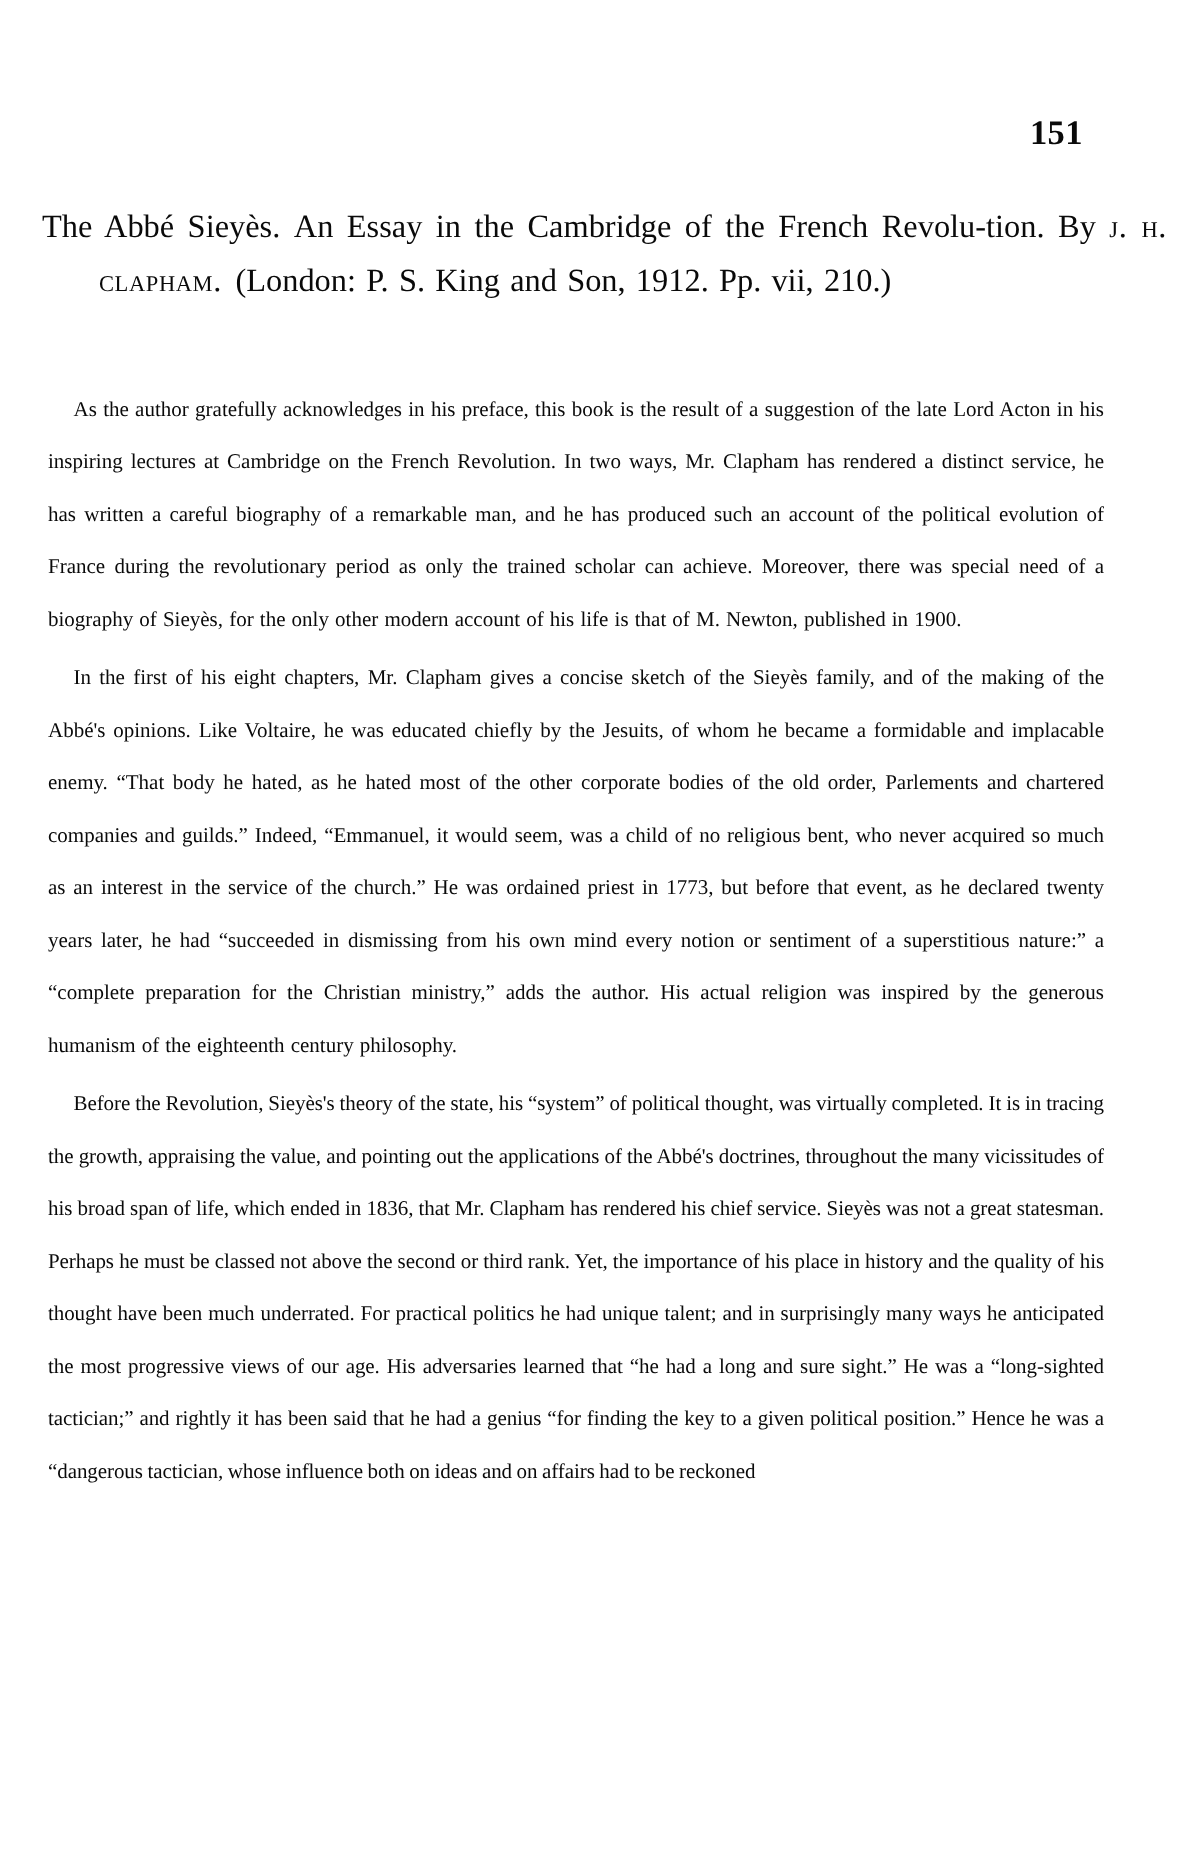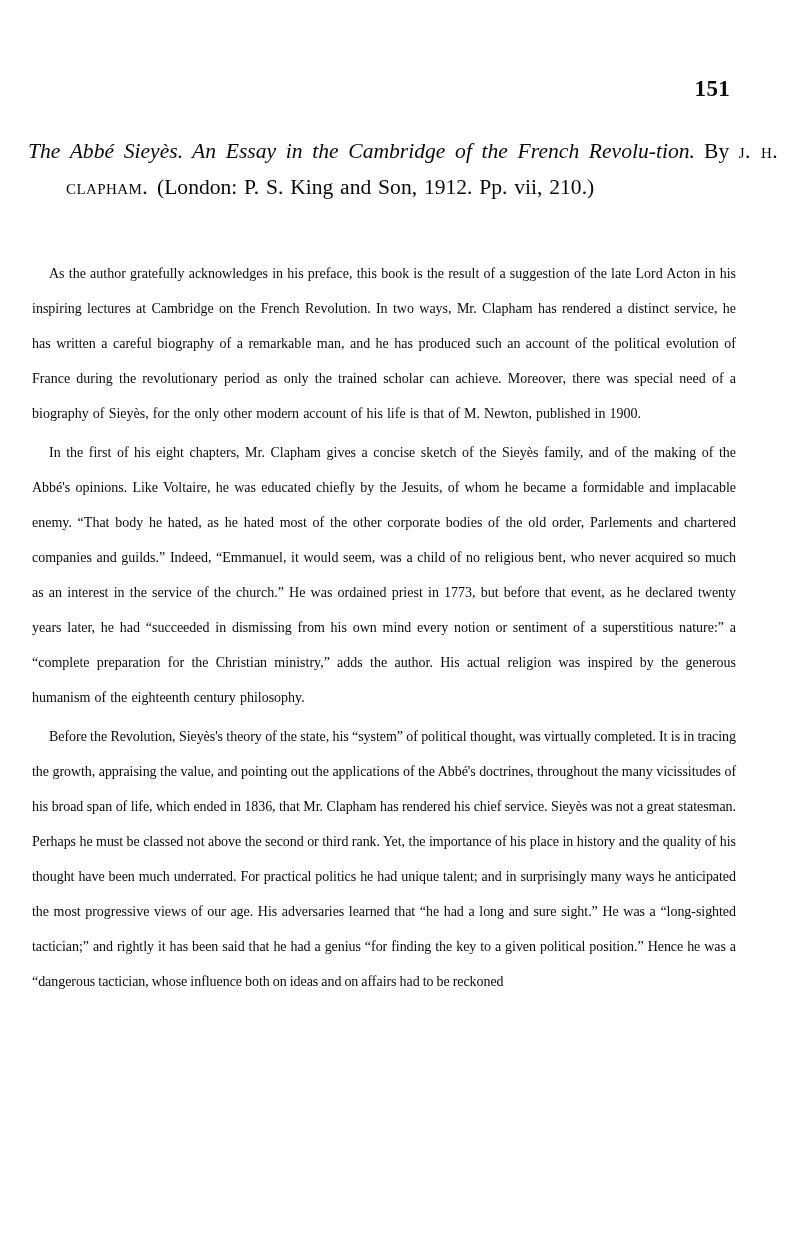--- a/index.html
+++ b/index.html
@@ -39,21 +39,21 @@
     text-align: center;
     font-size: 16.5px;
     letter-spacing: 1.6px;
     font-variant: small-caps;
     text-transform: lowercase;
     font-weight: 400;
     white-space: nowrap;
   }
   .running-head-folio {
     position: absolute;
-    right: 8px;
+    right: 16px;
     top: -4px;
     font-size: 23px;
     font-weight: 700;
     letter-spacing: 0.3px;
   }
 
   
   .citation {
     position: absolute;
     left: 28px;
@@ -61,21 +61,20 @@
     width: 712px;
     font-size: 21.6px;
     line-height: 35.5px;
     text-align: justify;
     text-justify: inter-word;
     padding-left: 38px;
     text-indent: -38px;
     word-spacing: 1.4px;
   }
   .citation .t-italic {
-    font-style: italic;
   }
   .citation .t-smallcaps {
     font-variant: small-caps;
     text-transform: lowercase;
     letter-spacing: 0.4px;
   }
   .cit-gap { display: inline-block; width: 9px; }
 
   
   .body-text {

